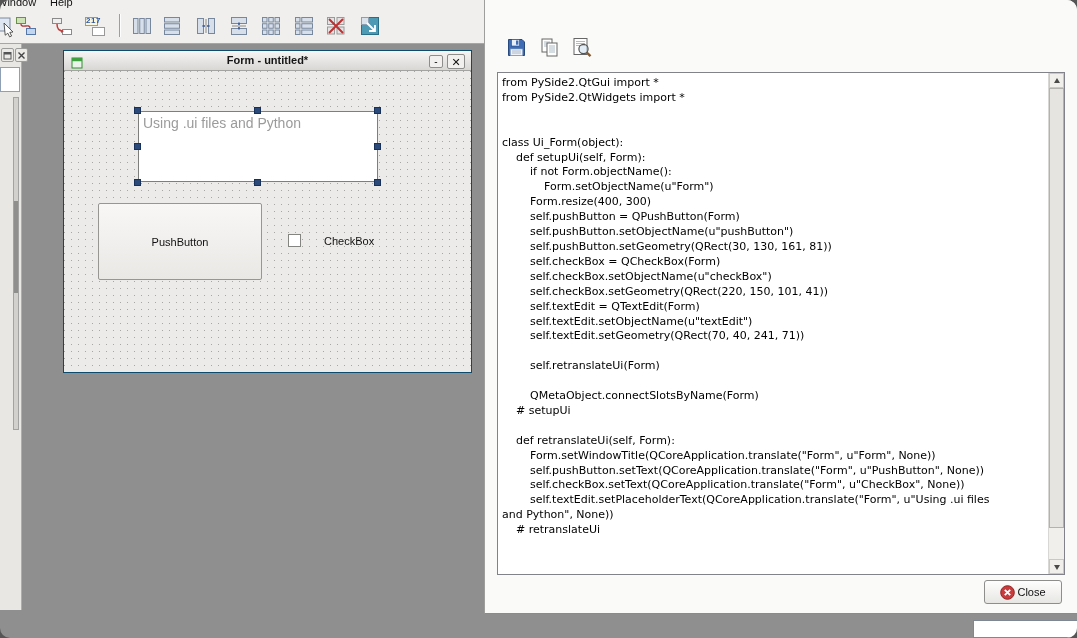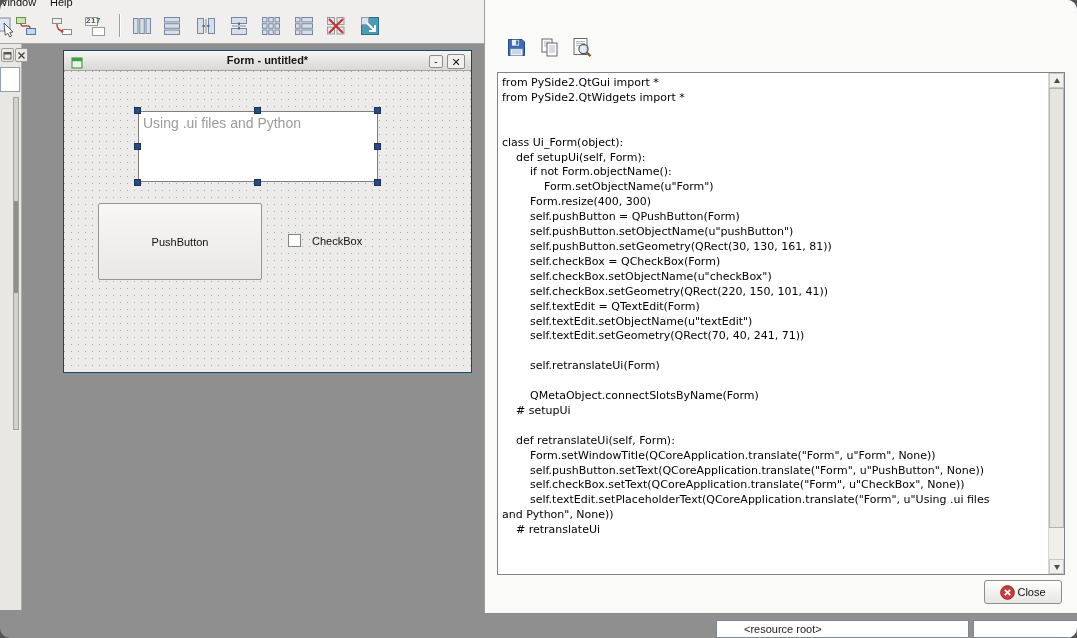--- a/index.html
+++ b/index.html
@@ -47,21 +47,21 @@
     background-color:#ecebe9;
     background-image:radial-gradient(circle, #a7a6a3 0.8px, rgba(0,0,0,0) 1px);
     background-size:7px 7px; background-position:4px 4px; }
   .te { position:absolute; left:74px; top:40px; width:240px; height:71px;
     background:#fff; border:1px solid #7e7e7c; }
   .te-ph { position:absolute; left:4px; top:3px; font-size:14px; color:#9b9b9b; }
   .handle { position:absolute; width:7px; height:7px; background:#2b4a7a; border:1px solid #18315a; }
   .pb { position:absolute; left:34px; top:132px; width:164px; height:77px;
     background:linear-gradient(#f8f7f6,#eae8e5); border:1px solid #989692; border-radius:2px;
     display:flex; align-items:center; justify-content:center; font-size:11px; color:#111; }
-  .cb { position:absolute; left:224px; top:163px; display:flex; align-items:center; gap:11px; }
+  .cb { position:absolute; left:224px; top:163px; display:flex; align-items:center; gap:23px; }
   .cb-ind { width:13px; height:13px; background:#fff; border:1px solid #848481; }
   .cb-label { font-size:11px; color:#111; }
 
   
   .code-dialog { position:absolute; left:484px; top:0; width:593px; height:614px;
     background:#fafaf8; border-left:1px solid #9e9e9c; border-bottom:1px solid #8b8b89; }
   .dlg-btn { position:absolute; top:36px; width:24px; height:24px; }
   .code-area { position:absolute; left:12px; top:72px; width:568px; height:503px;
     background:#fff; border:1px solid #82828a; overflow:hidden; }
   .code-pre { margin:0; padding:3px 0 0 4px; width:544px;
@@ -349,18 +349,15 @@
       <span style="display:flex;">
         <svg width="15" height="15" viewBox="0 0 15 15">
             <circle cx="7.5" cy="7.5" r="6.8" fill="#cc3b3b" stroke="#8e2424"></circle>
             <path d="M4.8 4.8 L10.2 10.2 M10.2 4.8 L4.8 10.2" stroke="#fff" stroke-width="1.8"></path>
           </svg>
       </span>
       <span>Close</span>
     </div>
   </div>
 
-  <div class="res-a">
-    <span class="lbl">&lt;resource root&gt;</span>
-  </div>
   <div class="res-b"></div>
 
 </div>
 
 </body></html>

